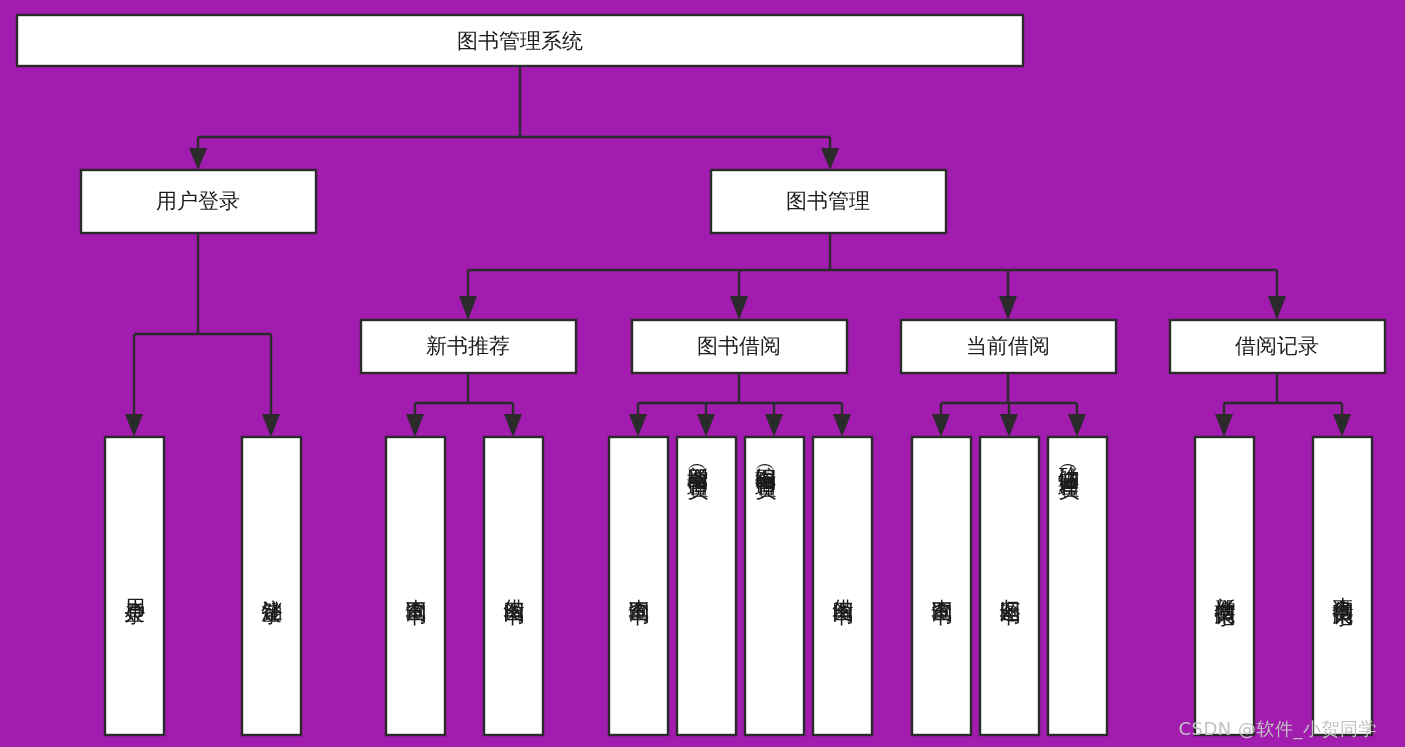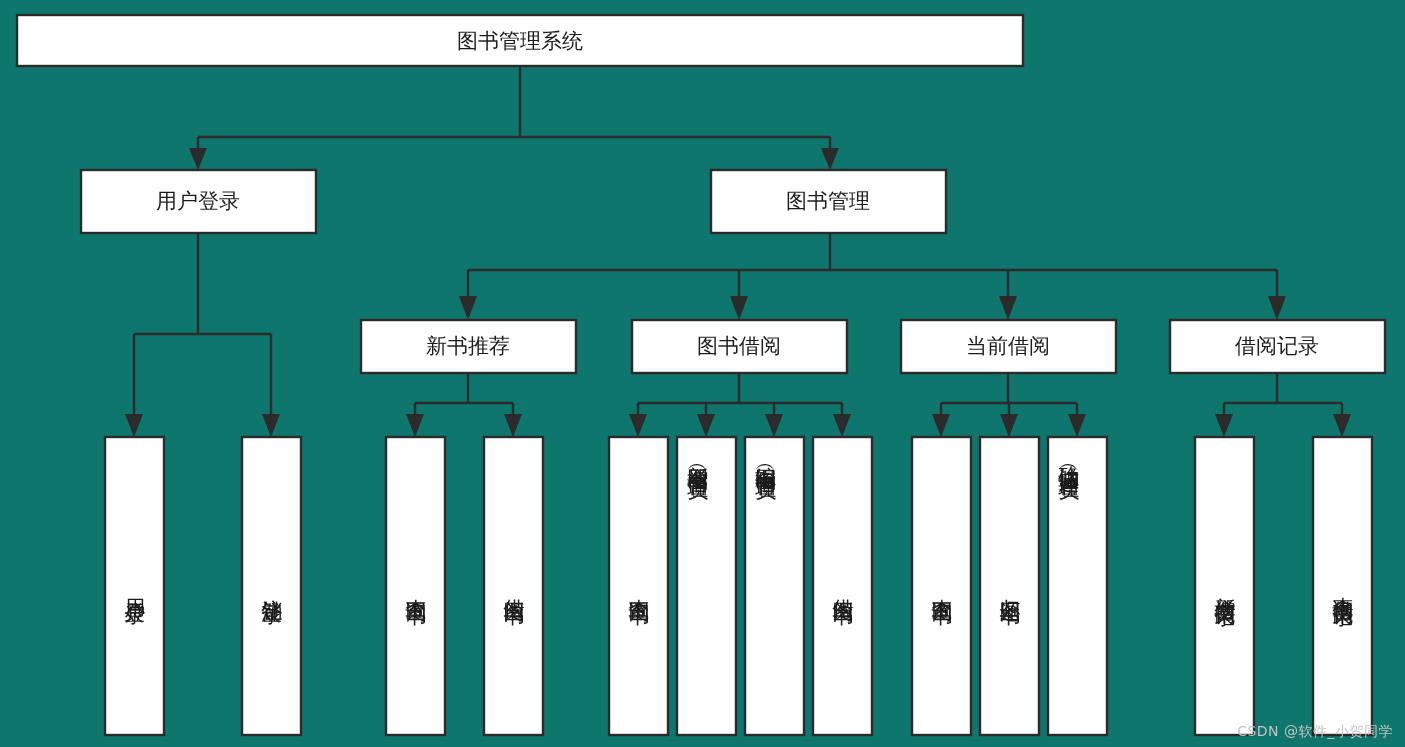--- a/index.html
+++ b/index.html
@@ -10,21 +10,21 @@
   body {
     width: 1405px;
     height: 747px;
     font-family: "DejaVu Sans", "Liberation Sans", sans-serif;
     overflow: hidden;
   }
   #diagram-root {
     position: relative;
     width: 1405px;
     height: 747px;
-    background: #0f766e;
+    background: #a21caf;
   }
   svg.flow {
     position: absolute;
     top: 0;
     left: 0;
     width: 1405px;
     height: 747px;
   }
   .node-rect {
     fill: #ffffff;
@@ -48,24 +48,24 @@
     text-anchor: middle;
     dominant-baseline: middle;
   }
   .node-label.vert {
     writing-mode: vertical-rl;
     text-orientation: upright;
     letter-spacing: 2px;
   }
   .watermark {
     position: absolute;
-    right: 12px;
+    right: 28px;
     bottom: 6px;
     font-family: "DejaVu Sans", "Liberation Sans", sans-serif;
-    font-size: 14px;
+    font-size: 18px;
     color: #c2c2c2;
     white-space: nowrap;
     letter-spacing: 0.5px;
   }
 </style>
 </head>
 <body>
 
 <div id="diagram-root">
 

